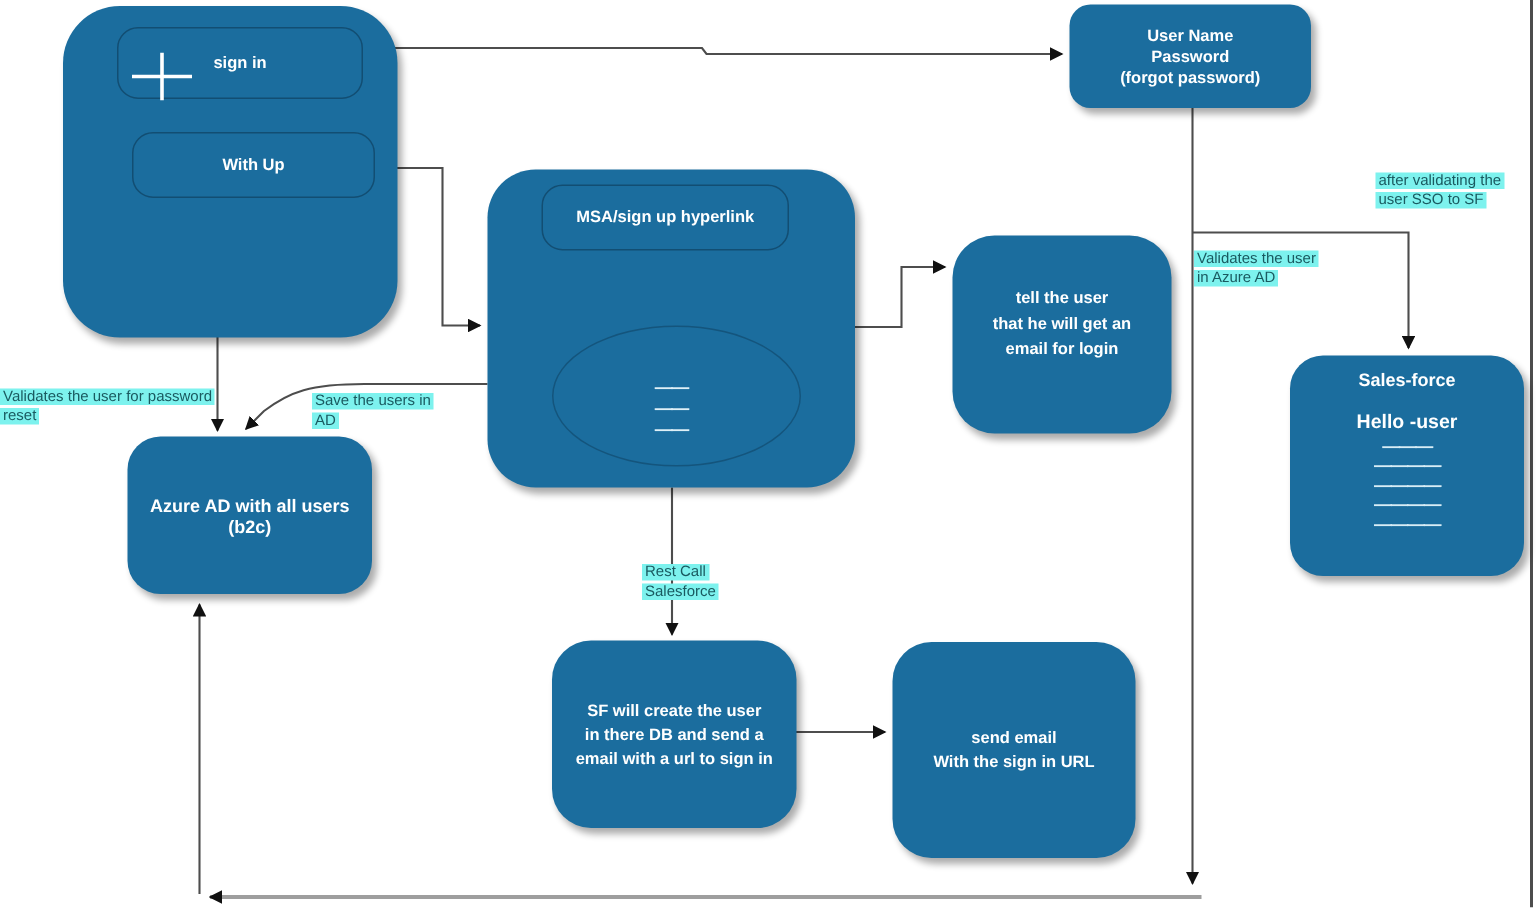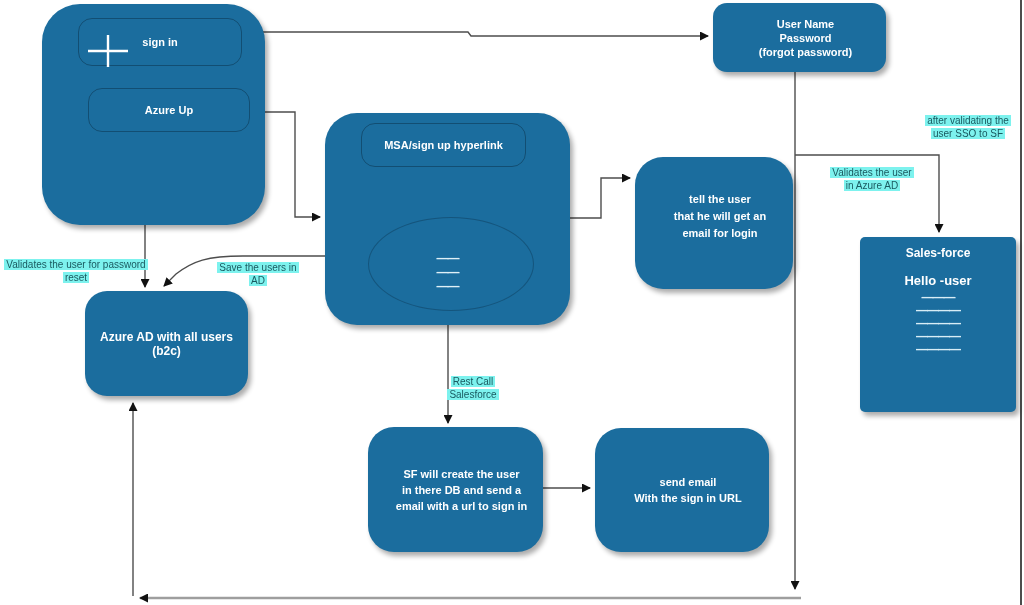--- a/index.html
+++ b/index.html
@@ -18,23 +18,23 @@
   .wires{position:absolute;left:0;top:0;z-index:1;pointer-events:none;}
   .node{
     position:absolute;z-index:2;background:var(--node_fill);color:var(--node_text);
     font-weight:bold;box-shadow:3px 4px 5px rgba(0,0,0,0.33);
   }
   .pre{white-space:pre-line;}
   .inner{
     position:absolute;border:1px solid rgba(8,40,62,0.45);border-radius:14px;
     display:flex;align-items:center;justify-content:center;font-size:11px;
   }
-  .ctr{display:flex;align-items:center;justify-content:center;text-align:center;padding-left:12px;}
+  .ctr{display:flex;align-items:center;justify-content:center;text-align:center;}
   .lbl{
-    position:absolute;z-index:3;text-align:center;font-size:10px;line-height:13px;
+    position:absolute;z-index:3;text-align:left;font-size:10px;line-height:13px;
     color:var(--annotation_text);
   }
   .lbl > span{
     background:var(--annotation_bg);padding:0 2px;
     -webkit-box-decoration-break:clone;box-decoration-break:clone;
   }
   .dashes{font-size:12px;line-height:14px;letter-spacing:-1px;color:#dff0f7;font-weight:bold;}
   
   #auth-panel{left:42px;top:4px;width:223px;height:221px;border-radius:38px;}
   #auth-signin{left:36px;top:14px;width:162px;height:46px;}
@@ -42,31 +42,31 @@
   #auth-forgot{left:38px;top:146px;width:160px;height:45px;}
   #plus{position:absolute;left:46px;top:31px;width:40px;height:32px;}
   #msa-box{left:325px;top:113px;width:245px;height:212px;border-radius:32px;}
   #msa-title{left:36px;top:10px;width:163px;height:42px;}
   #msa-ellipse{position:absolute;left:43px;top:104px;width:164px;height:92px;border:1px solid rgba(8,40,62,0.35);border-radius:50%;}
   #msa-fields{position:absolute;left:0;top:88px;width:100%;text-align:center;font-size:12px;line-height:15px;}
   #msa-lines{position:absolute;left:0;top:138px;width:100%;text-align:center;}
   #tell-user-box{left:635px;top:113px;width:146px;height:132px;border-radius:28px;font-size:11px;line-height:17px;padding-top:0;margin-top:44px;}
   #tell-user-box .txt{margin-top:-14px;}
   #credentials-box{left:713px;top:3px;width:161px;height:69px;border-radius:14px;font-size:11px;line-height:14px;}
-  #salesforce-box{left:860px;top:237px;width:156px;height:175px;border-radius:5px;text-align:center;}
+  #salesforce-box{left:860px;top:237px;width:156px;height:147px;border-radius:22px;text-align:center;}
   #sf-title{margin-top:9px;font-size:12px;}
   #sf-greeting{margin-top:13px;font-size:13px;}
   #sf-lines{margin-top:3px;font-size:12px;line-height:13px;letter-spacing:-1px;color:#d8edf6;}
   #azure-box{left:85px;top:291px;width:163px;height:105px;border-radius:22px;font-size:12px;padding:0 8px;box-sizing:border-box;text-align:center;}
   #sf-create-box{left:368px;top:427px;width:163px;height:125px;border-radius:26px;font-size:11px;line-height:16px;}
-  #send-email-box{left:595px;top:428px;width:162px;height:124px;border-radius:26px;font-size:11px;line-height:16px;justify-content:center;}
+  #send-email-box{left:595px;top:428px;width:162px;height:144px;border-radius:26px;font-size:11px;line-height:16px;justify-content:center;}
   #lbl-password-reset{left:0px;top:258px;width:152px;}
   #lbl-save-users{left:208px;top:261px;width:100px;}
   #lbl-rest-call{left:428px;top:375px;width:90px;}
-  #lbl-validate-azure{left:796px;top:166px;width:100px;padding-left:26px;}
+  #lbl-validate-azure{left:796px;top:166px;width:100px;}
   #lbl-sso{left:917px;top:114px;width:102px;}
 </style>
 </head>
 <body>
 
 <div class="canvas">
 
   <svg class="wires" width="1024" height="605">
     <defs>
       <marker id="arw" markerUnits="userSpaceOnUse" markerWidth="9" markerHeight="9" refX="8" refY="4.5" orient="auto">
@@ -91,21 +91,21 @@
 
   <div class="node" id="auth-panel">
     <div class="inner" id="auth-signin">
       <span>sign in</span>
     </div>
     <svg id="plus" viewBox="0 0 40 32">
       <line x1="20" y1="0" x2="20" y2="32" stroke="#ffffff" stroke-width="2.4"></line>
       <line x1="0" y1="16" x2="40" y2="16" stroke="#ffffff" stroke-width="2.4"></line>
     </svg>
     <div class="inner" id="auth-signup">
-      <span>Azure Up</span>
+      <span>With Up</span>
     </div>
   </div>
 
   <div class="node" id="msa-box">
     <div class="inner" id="msa-title">
       <span>MSA/sign up hyperlink</span>
     </div>
     <div id="msa-ellipse"></div>
     <div class="pre dashes" id="msa-lines">——
 ——

